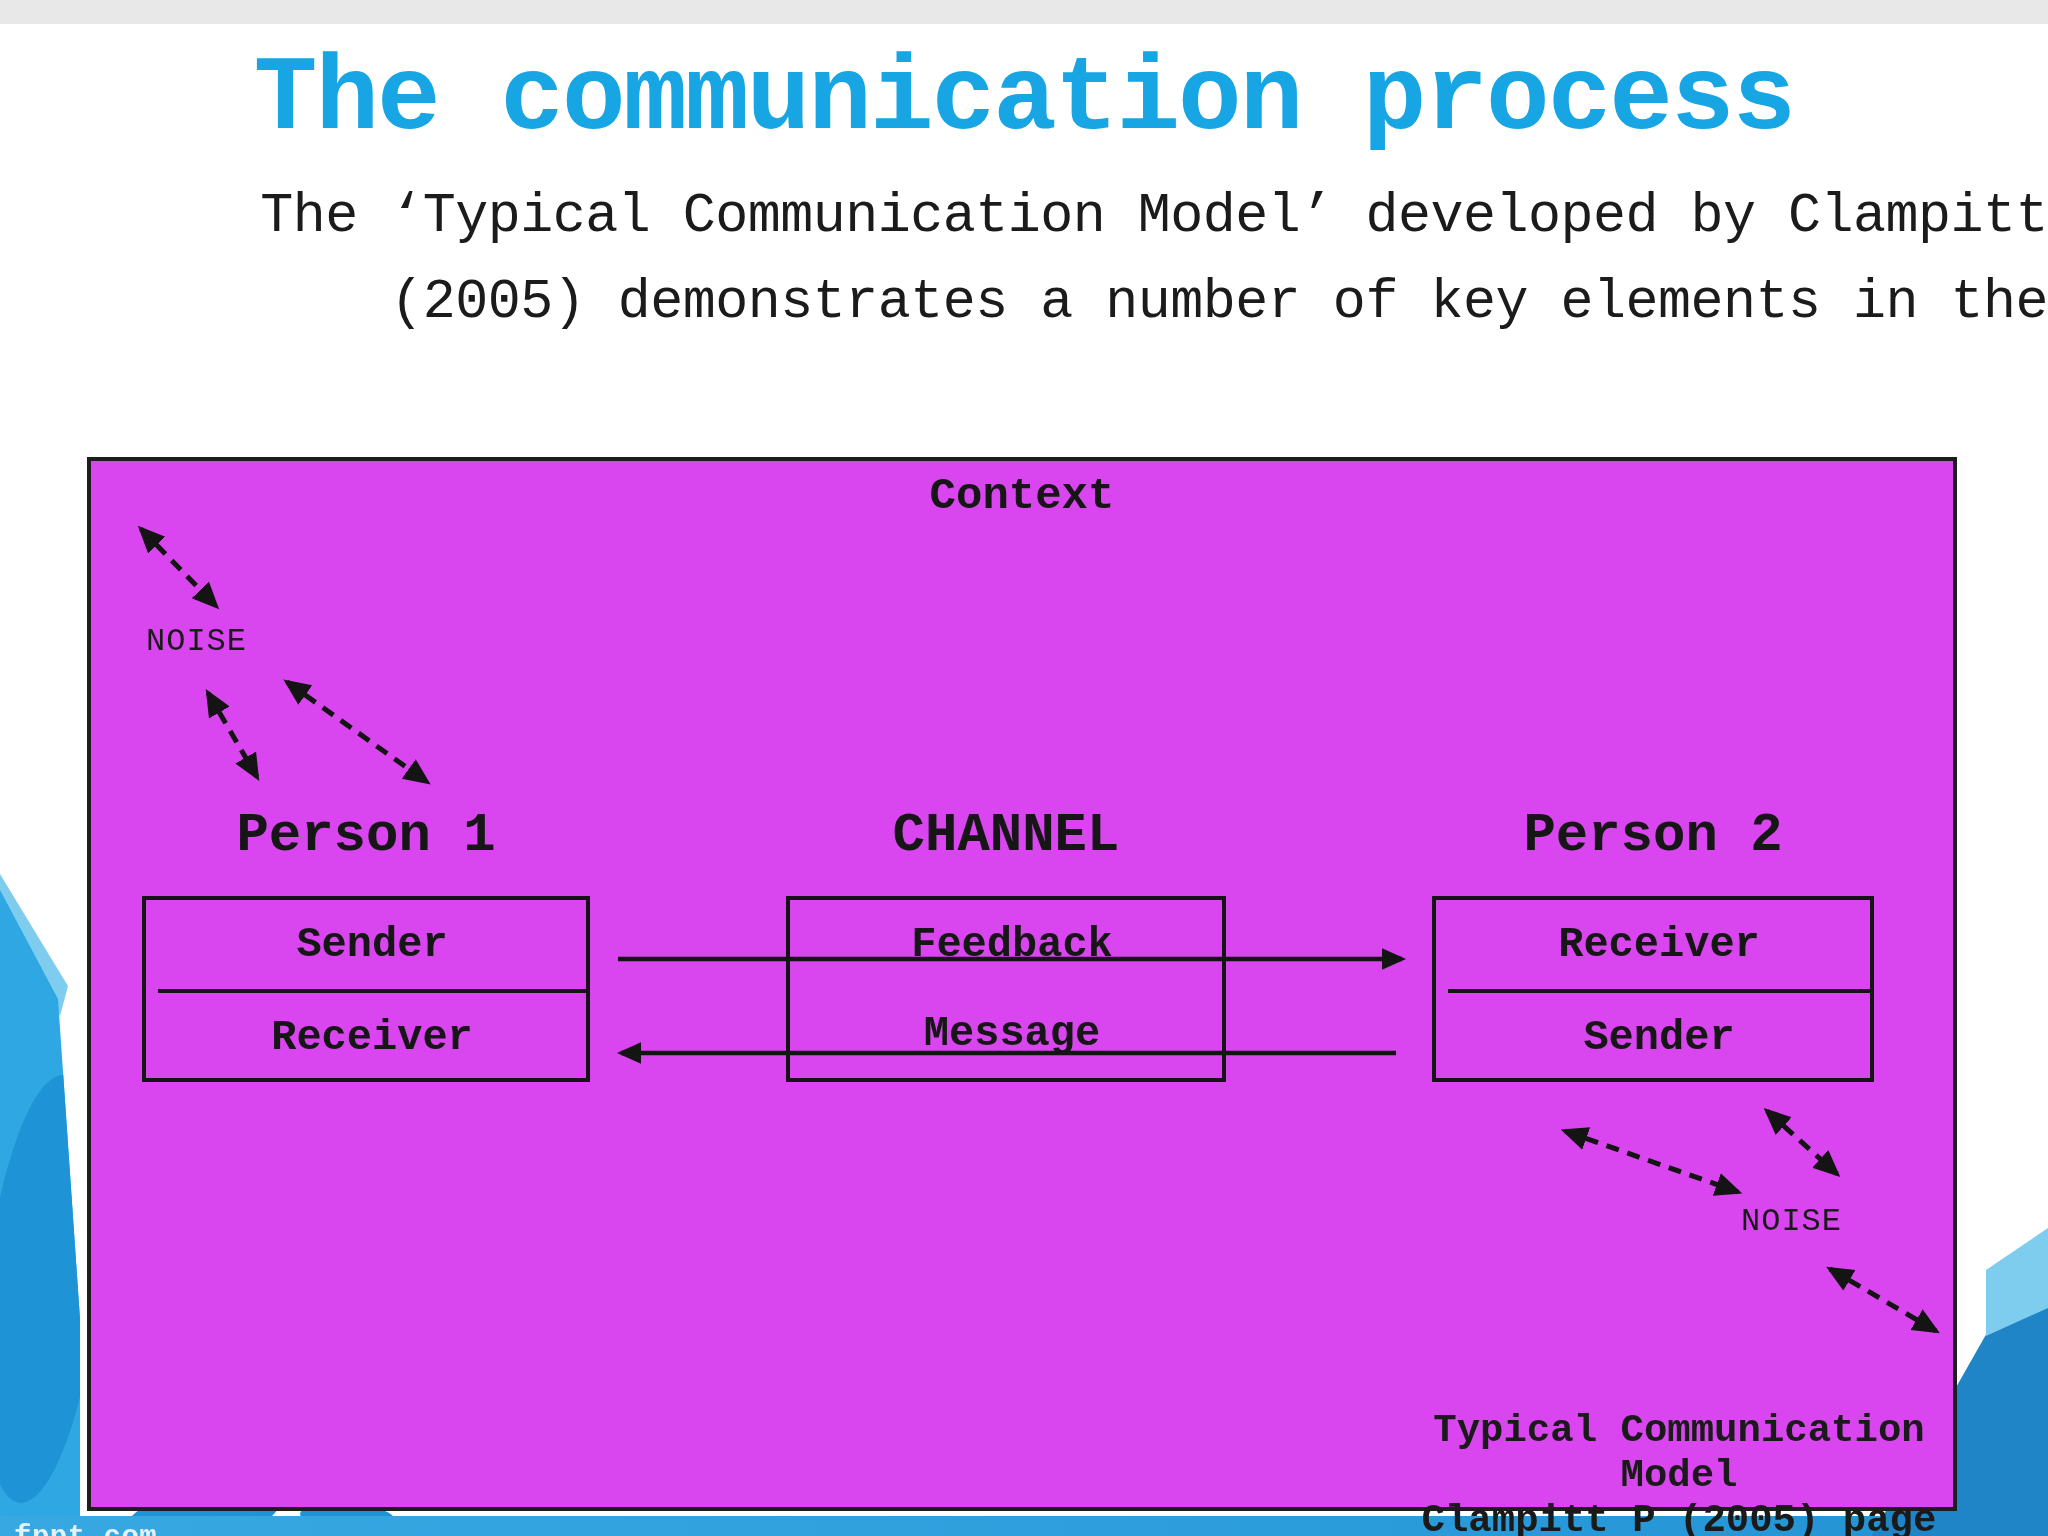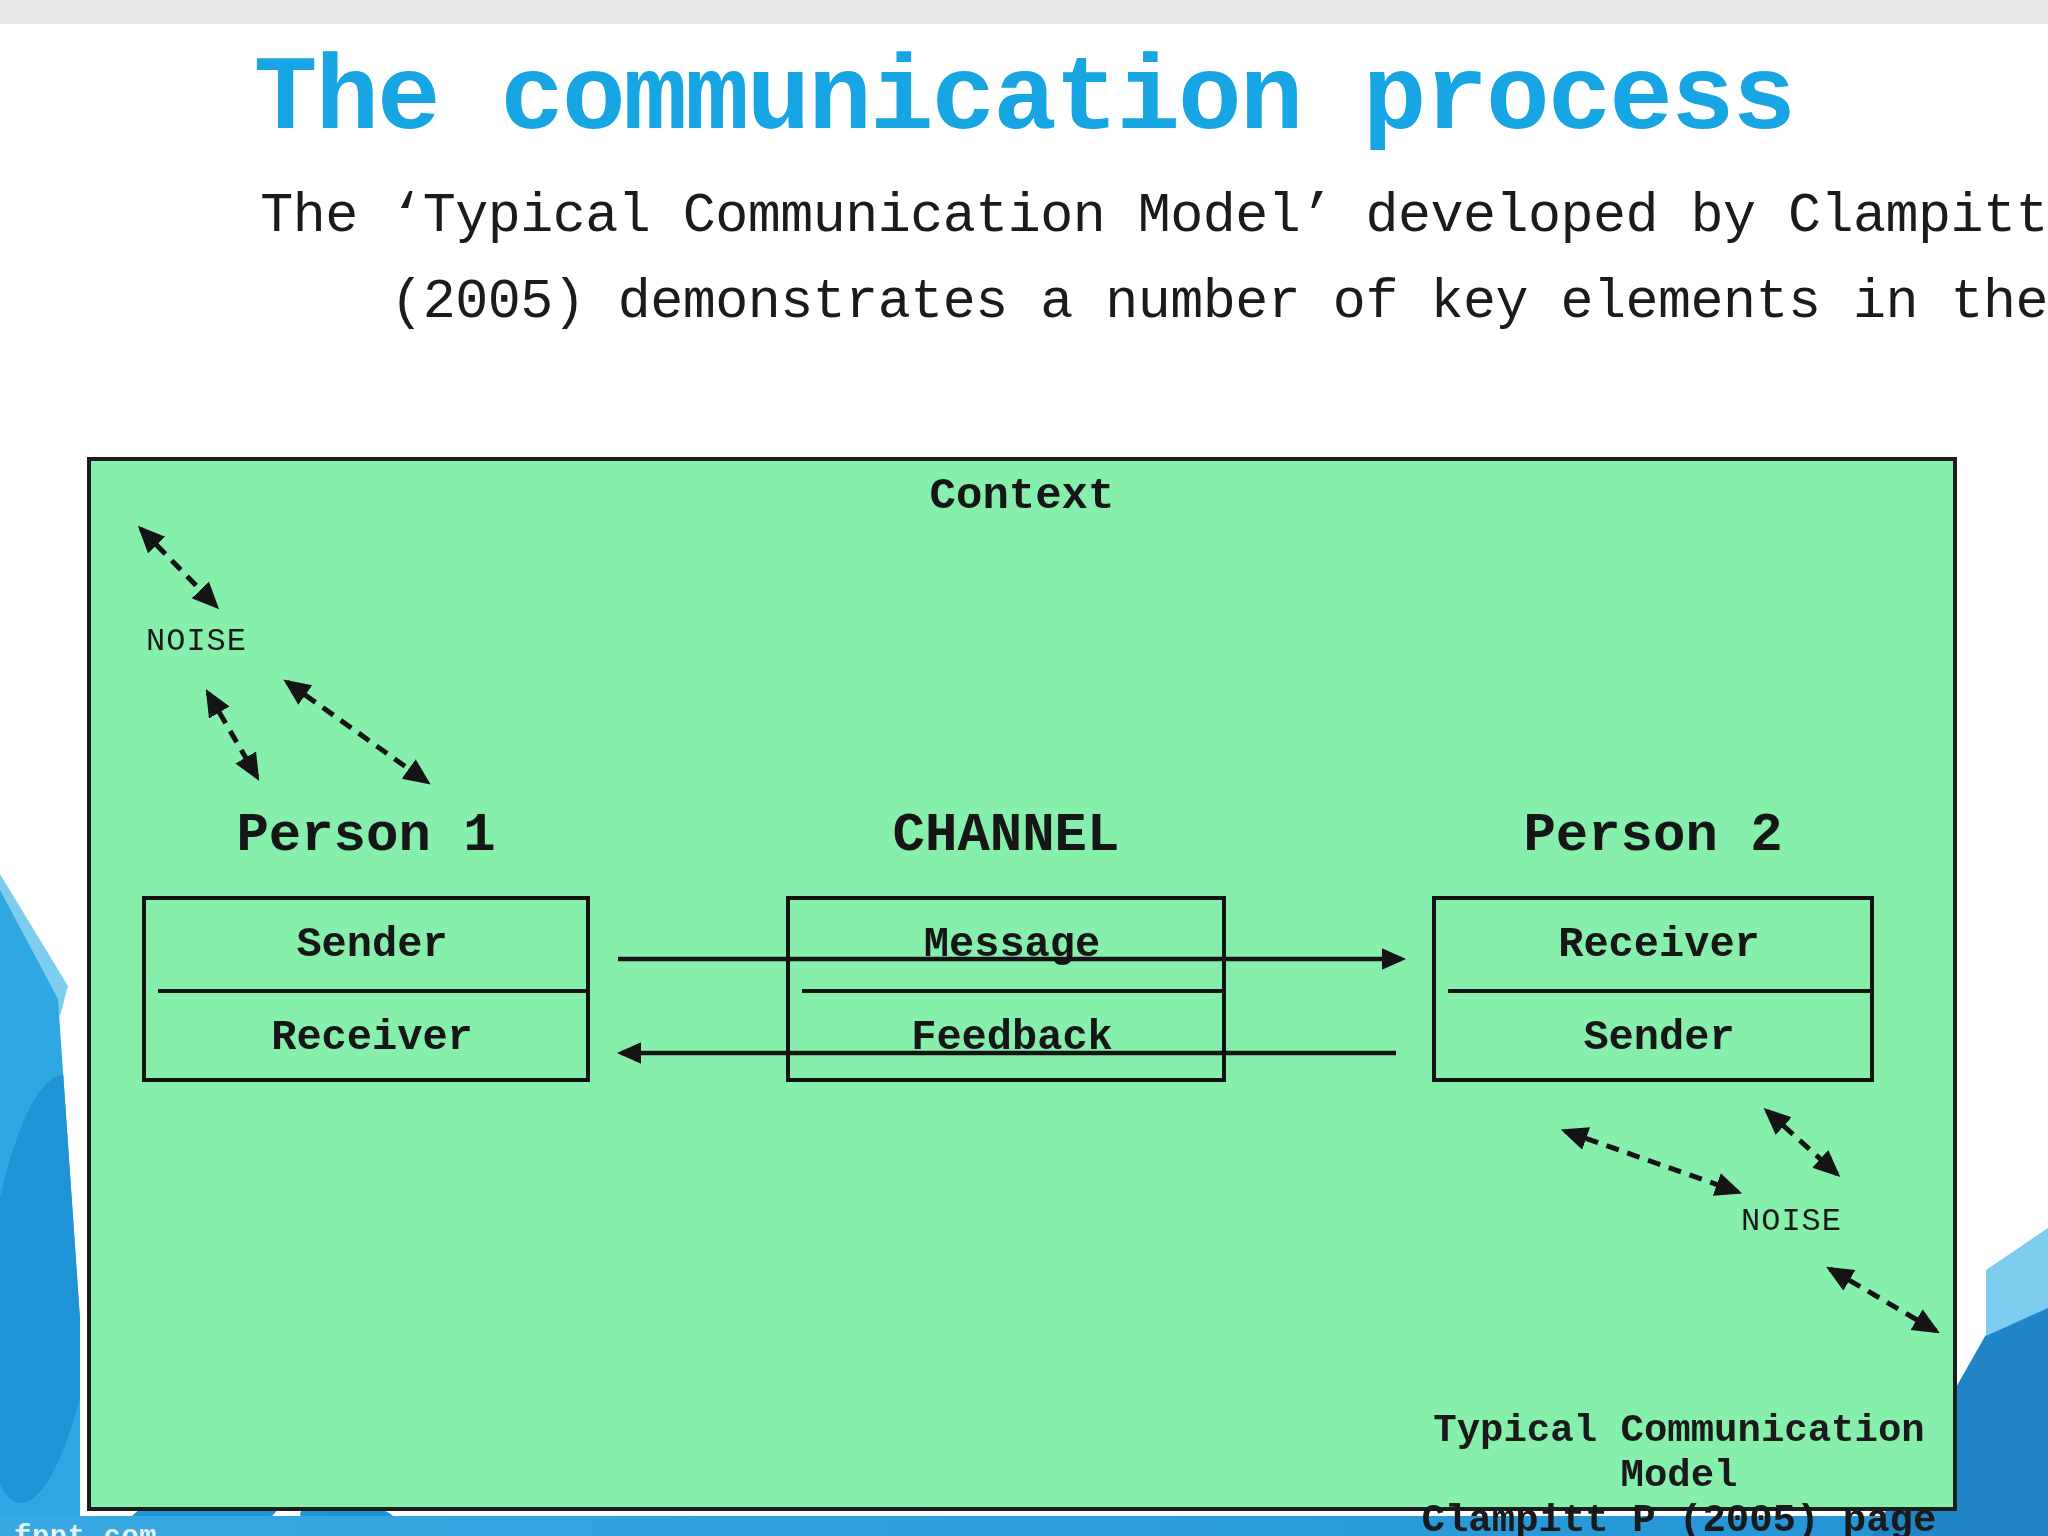--- a/index.html
+++ b/index.html
@@ -39,21 +39,21 @@
     clip-path:polygon(1986px 1246px,2048px 1204px,2048px 1284px,1986px 1312px);}
   .watermark{position:absolute;left:14px;top:1497px;font-size:29px;font-weight:700;
     color:rgba(255,255,255,.85);letter-spacing:.5px;}
   
   .title{position:absolute;left:0;top:16px;width:2048px;text-align:center;
     font-size:106px;font-weight:700;letter-spacing:-2px;color:var(--title-blue);}
   .subtitle{position:absolute;left:0;top:150px;width:2048px;text-align:right;
     font-size:55px;line-height:86px;font-weight:400;color:#1b1b1b;letter-spacing:-.5px;}
   
   .figure{position:absolute;left:87px;top:433px;width:1870px;height:1054px;
-    background:#86efac;border:4px solid #1d1d1d;box-sizing:border-box;}
+    background:#d946ef;border:4px solid #1d1d1d;box-sizing:border-box;}
   .fig-label{position:absolute;font-weight:700;color:var(--ink);text-align:center;}
   .context{left:0;top:10px;width:100%;font-size:44px;}
   .noise{position:absolute;font-size:32px;font-weight:400;color:#1a1a1a;letter-spacing:1px;}
   .noise-tl{left:55px;top:162px;}
   .noise-br{left:1650px;top:742px;}
   .col-heading{top:344px;font-size:54px;}
   .h-p1{left:51px;width:448px;}
   .h-ch{left:695px;width:440px;}
   .h-p2{left:1341px;width:442px;}
   .cellbox{position:absolute;top:435px;height:186px;border:4px solid #141414;
@@ -100,22 +100,22 @@
 
     <div class="fig-label col-heading h-p1">Person 1</div>
     <div class="fig-label col-heading h-ch">CHANNEL</div>
     <div class="fig-label col-heading h-p2">Person 2</div>
 
     <div class="cellbox b-p1">
       <div class="cell top">Sender</div>
       <div class="cell">Receiver</div>
     </div>
     <div class="cellbox b-ch">
+      <div class="cell">Feedback</div>
       <div class="cell top">Message</div>
-      <div class="cell">Feedback</div>
     </div>
     <div class="cellbox b-p2">
       <div class="cell top">Receiver</div>
       <div class="cell">Sender</div>
     </div>
 
     <svg class="arrows" viewBox="0 0 1862 1046">
       <defs>
         <marker id="ah" viewBox="0 0 10 10" refX="7.5" refY="5" markerWidth="6" markerHeight="6" orient="auto-start-reverse">
           <path d="M0,1 L9,5 L0,9 z" fill="#141414"></path>

